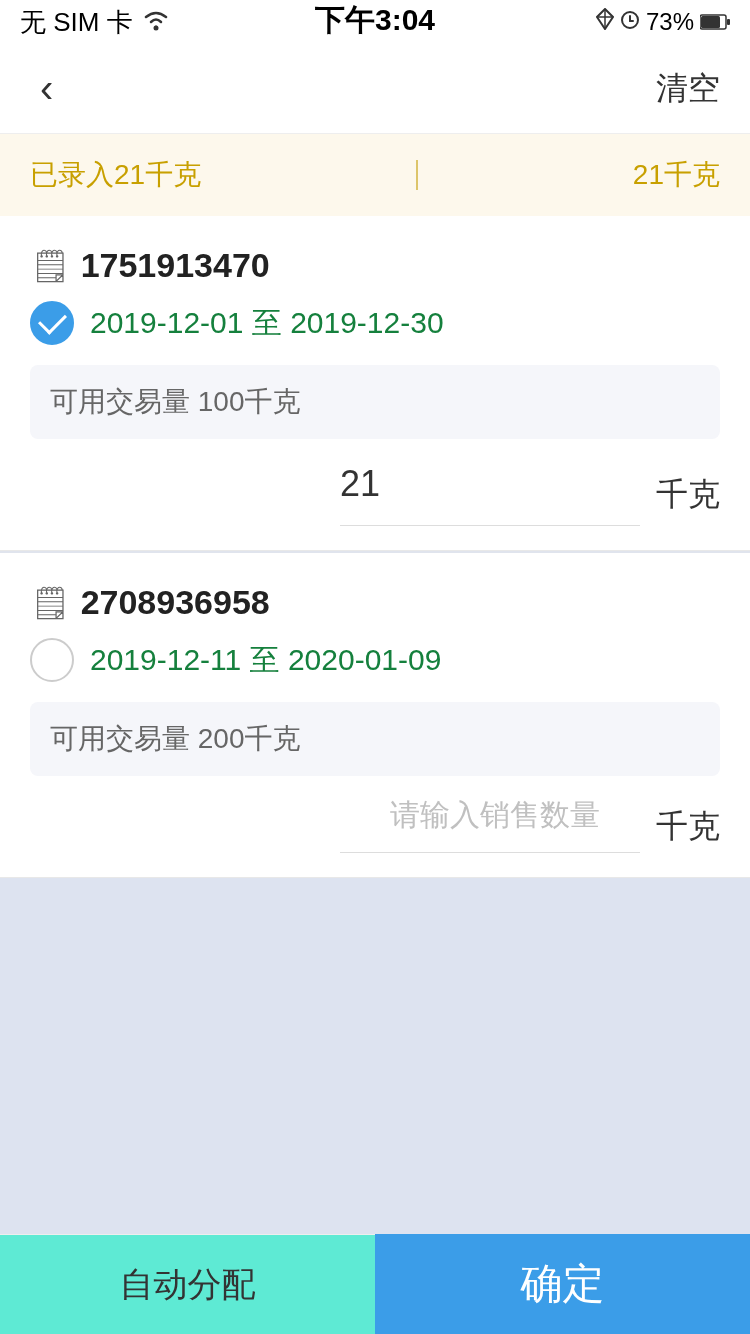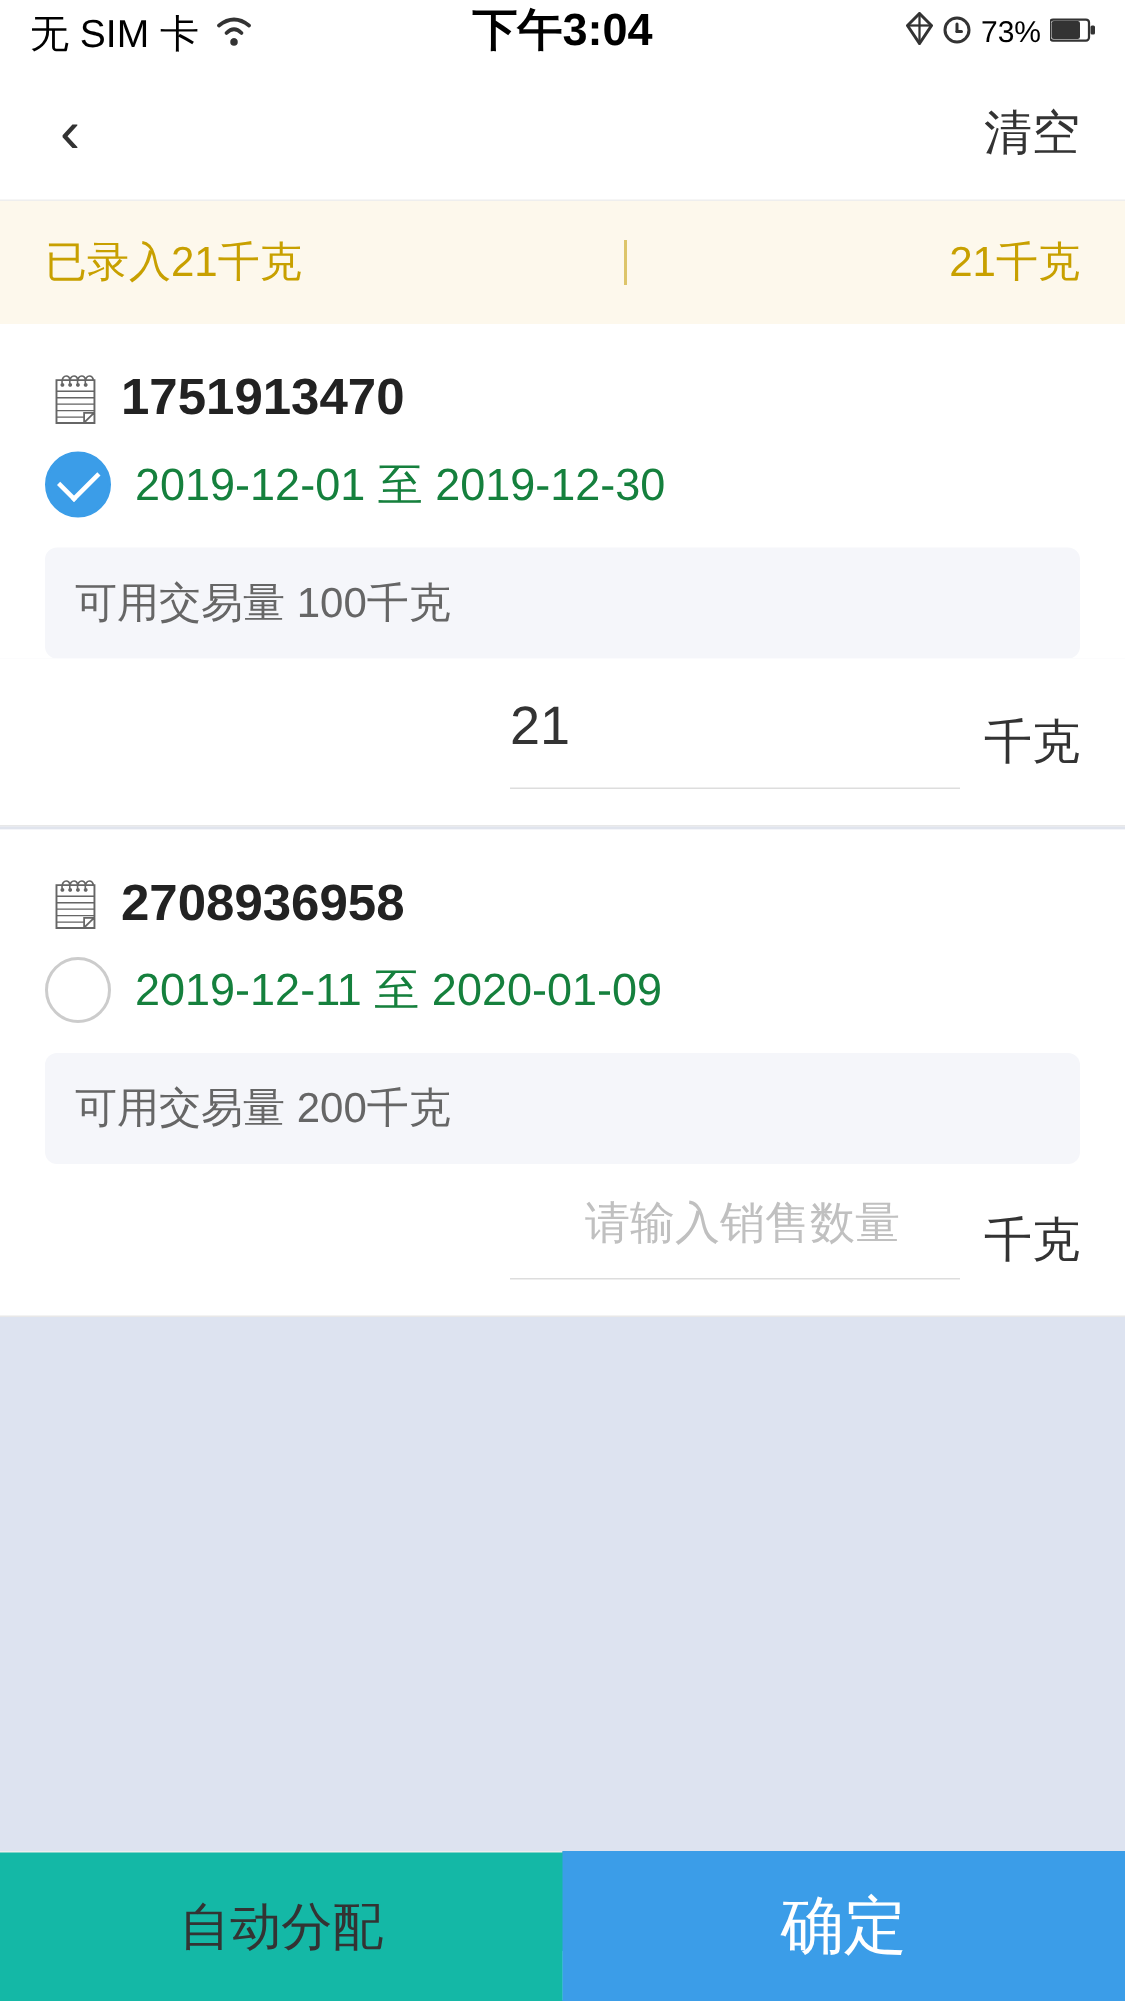--- a/index.html
+++ b/index.html
@@ -33,21 +33,21 @@
       font-size: 30px;
       font-weight: 600;
       position: absolute;
       left: 50%;
       transform: translateX(-50%);
     }
     .status-right {
       display: flex;
       align-items: center;
       gap: 6px;
-      font-size: 20px;
+      font-size: 24px;
     }
 
     
     .nav-bar {
       width: 750px;
       height: 90px;
       background: #fff;
       display: flex;
       align-items: center;
       justify-content: space-between;
@@ -220,21 +220,21 @@
     .bottom-bar {
       position: fixed;
       bottom: 0;
       left: 0;
       width: 750px;
       height: 100px;
       display: flex;
     }
     .btn-auto {
       flex: 1;
-      background: #14b8a6;
+      background: #5eead4;
       border: none;
       font-size: 34px;
       color: #333;
       font-weight: 500;
       cursor: pointer;
       border-top: 1px solid #eee;
     }
     .btn-confirm {
       flex: 1;
       background: #3b9de8;

